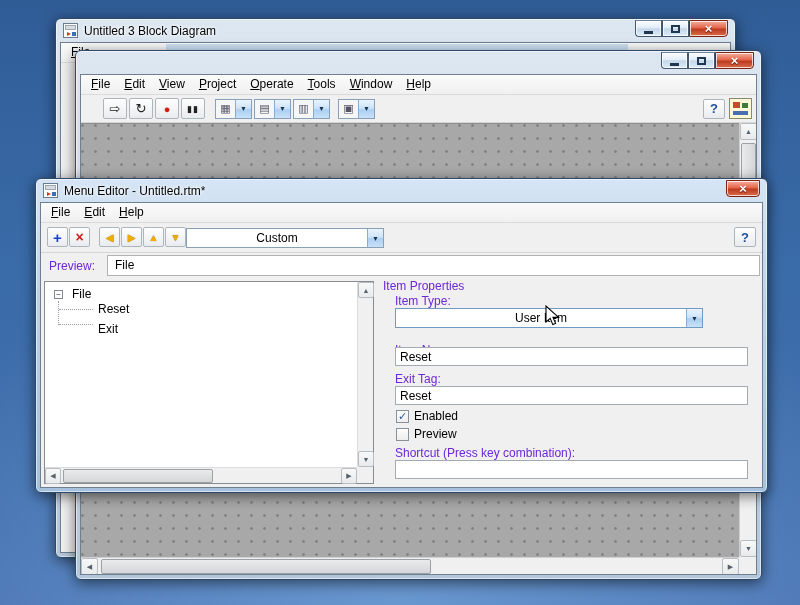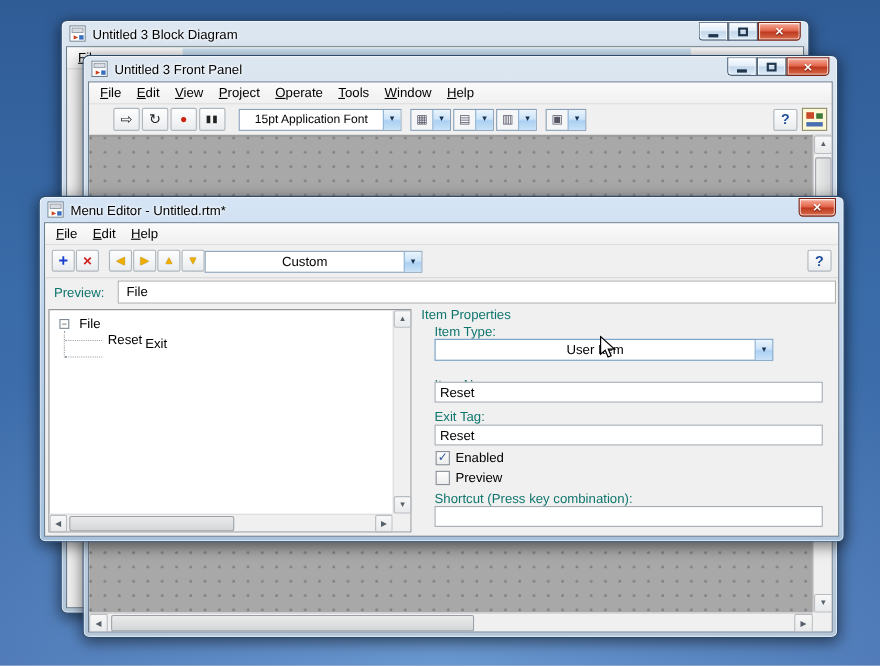--- a/index.html
+++ b/index.html
@@ -43,21 +43,21 @@
   .tb-btn{ border:1px solid #aeb6bd; background:linear-gradient(#fefefe,#e9ecef);
     display:flex; align-items:center; justify-content:center; border-radius:2px; }
 
   .combo{ display:flex; align-items:stretch; background:#fff; border:1px solid #8aa0b6; height:20px; font-size:12px; }
   .combo-value{ flex:1; display:flex; align-items:center; justify-content:center; overflow:hidden; white-space:nowrap; padding:0 3px; }
   .combo-arrow{ width:16px; flex:0 0 auto; display:flex; align-items:center; justify-content:center;
     border-left:1px solid #86aed4; font-size:7px; color:#16334f;
     background:linear-gradient(#eaf4fd,#cde4f9 45%,#abd0f2 55%,#c8e1f8); }
 
   .text-input{ position:absolute; border:1px solid #a3aab1; background:#fff; font-size:12px; padding:1px 4px; color:#000; }
-  .lbl{ position:absolute; font-size:12px; color:#0f766e; white-space:nowrap; }
+  .lbl{ position:absolute; font-size:12px; color:#6d28d9; white-space:nowrap; }
 
   .checkbox-row{ position:absolute; display:flex; align-items:center; gap:5px; font-size:12px; }
   .checkbox{ width:13px; height:13px; border:1px solid #8a9097; background:linear-gradient(#fdfdfd,#ededed);
     display:flex; align-items:center; justify-content:center; font-size:11px; font-weight:bold; color:#2b579a; line-height:1; }
 
   
   .sb{ position:absolute; background:#f0f0f0; }
   .sb-btn{ position:absolute; background:linear-gradient(#f8f8f8,#e8eaec); border:1px solid #b9bdc1;
     display:flex; align-items:center; justify-content:center; font-size:7px; color:#55606a; border-radius:2px; }
   .sb-thumb{ position:absolute; background:linear-gradient(90deg,#ebebeb,#d4d6d8); border:1px solid #9ba1a7; border-radius:2px; }
@@ -115,29 +115,20 @@
     </div>
     <div class="client">
       <div class="menubar">
         <span class="menu-item"><u>F</u>ile</span>
       </div>
       <div style="position:absolute; left:105px; top:1px; width:462px; height:18px; background:#cde1f5;"></div>
     </div>
   </div>
 
   <div class="window win-inactive" style="left:75px; top:50px; width:687px; height:530px; z-index:2;">
-    <div class="titlebar">
-      <svg class="win-icon" viewBox="0 0 15 15">
-        <rect x="0.5" y="0.5" width="14" height="14" fill="#ffffff" stroke="#6b7c8d"></rect>
-        <rect x="2.5" y="2.5" width="10" height="4" fill="#d8dce2" stroke="#8a96a2" stroke-width="0.8"></rect>
-        <path d="M4 9 L8 11 L4 13 Z" fill="#c8401e"></path>
-        <rect x="9" y="9" width="4" height="4" fill="#3a6fbe"></rect>
-      </svg>
-      <span class="title-text">Untitled 3 Front Panel</span>
-    </div>
     <div class="caption-buttons" style="right:7px;">
       <div class="cap-btn first">
           <div class="glyph-min"></div>
         </div>
       <div class="cap-btn">
           <div class="glyph-max"></div>
         </div>
       <div class="cap-btn close">
           <span>×</span>
         </div>
@@ -159,24 +150,20 @@
           </div>
         <div class="tb-btn fp-btn">
             <span>↻</span>
           </div>
         <div class="tb-btn fp-btn" style="color:#cc2211; font-size:11px;">
             <span>●</span>
           </div>
         <div class="tb-btn fp-btn" style="font-size:9px; letter-spacing:1px;">
             <span>▮▮</span>
           </div>
-        <div class="combo" style="width:148px; margin-left:10px;">
-          <span class="combo-value" style="font-size:11px;">15pt Application Font</span>
-          <span class="combo-arrow">▼</span>
-        </div>
         <div class="combo" style="width:37px; margin-left:8px; background:#f4f6f8;">
           <span class="combo-value" style="font-size:11px; color:#556;">▦</span>
           <span class="combo-arrow">▼</span>
         </div>
         <div class="combo" style="width:37px; margin-left:2px; background:#f4f6f8;">
           <span class="combo-value" style="font-size:11px; color:#556;">▤</span>
           <span class="combo-arrow">▼</span>
         </div>
         <div class="combo" style="width:37px; margin-left:2px; background:#f4f6f8;">
           <span class="combo-value" style="font-size:11px; color:#556;">▥</span>
@@ -276,21 +263,21 @@
         <span class="menu-item">File</span>
       </div>
 
       <div class="tree-panel" style="left:3px; top:78px; width:330px; height:203px;">
         <div class="expand-box" style="left:9px; top:8px;"><span>−</span></div>
         <span class="tree-label" style="left:27px; top:5px;">File</span>
         <div class="tree-guide-v" style="left:13px; top:19px; height:24px;"></div>
         <div class="tree-guide-h" style="left:14px; top:27px; width:34px;"></div>
         <div class="tree-guide-h" style="left:14px; top:42px; width:34px;"></div>
         <span class="tree-label" style="left:53px; top:20px;">Reset</span>
-        <span class="tree-label" style="left:53px; top:23px;margin-left:34px;">Exit</span>
+        <span class="tree-label" style="left:53px; top:40px;">Exit</span>
 
         <div class="sb" style="top:0; right:0; width:16px; bottom:16px; border-left:1px solid #dcdcdc;">
           <div class="sb-btn" style="top:0; left:0; width:16px; height:16px;">
               <span>▲</span>
             </div>
           <div class="sb-btn" style="bottom:0; left:0; width:16px; height:16px;">
               <span>▼</span>
             </div>
         </div>
         <div class="sb" style="bottom:0; left:0; right:16px; height:16px; border-top:1px solid #dcdcdc;">

